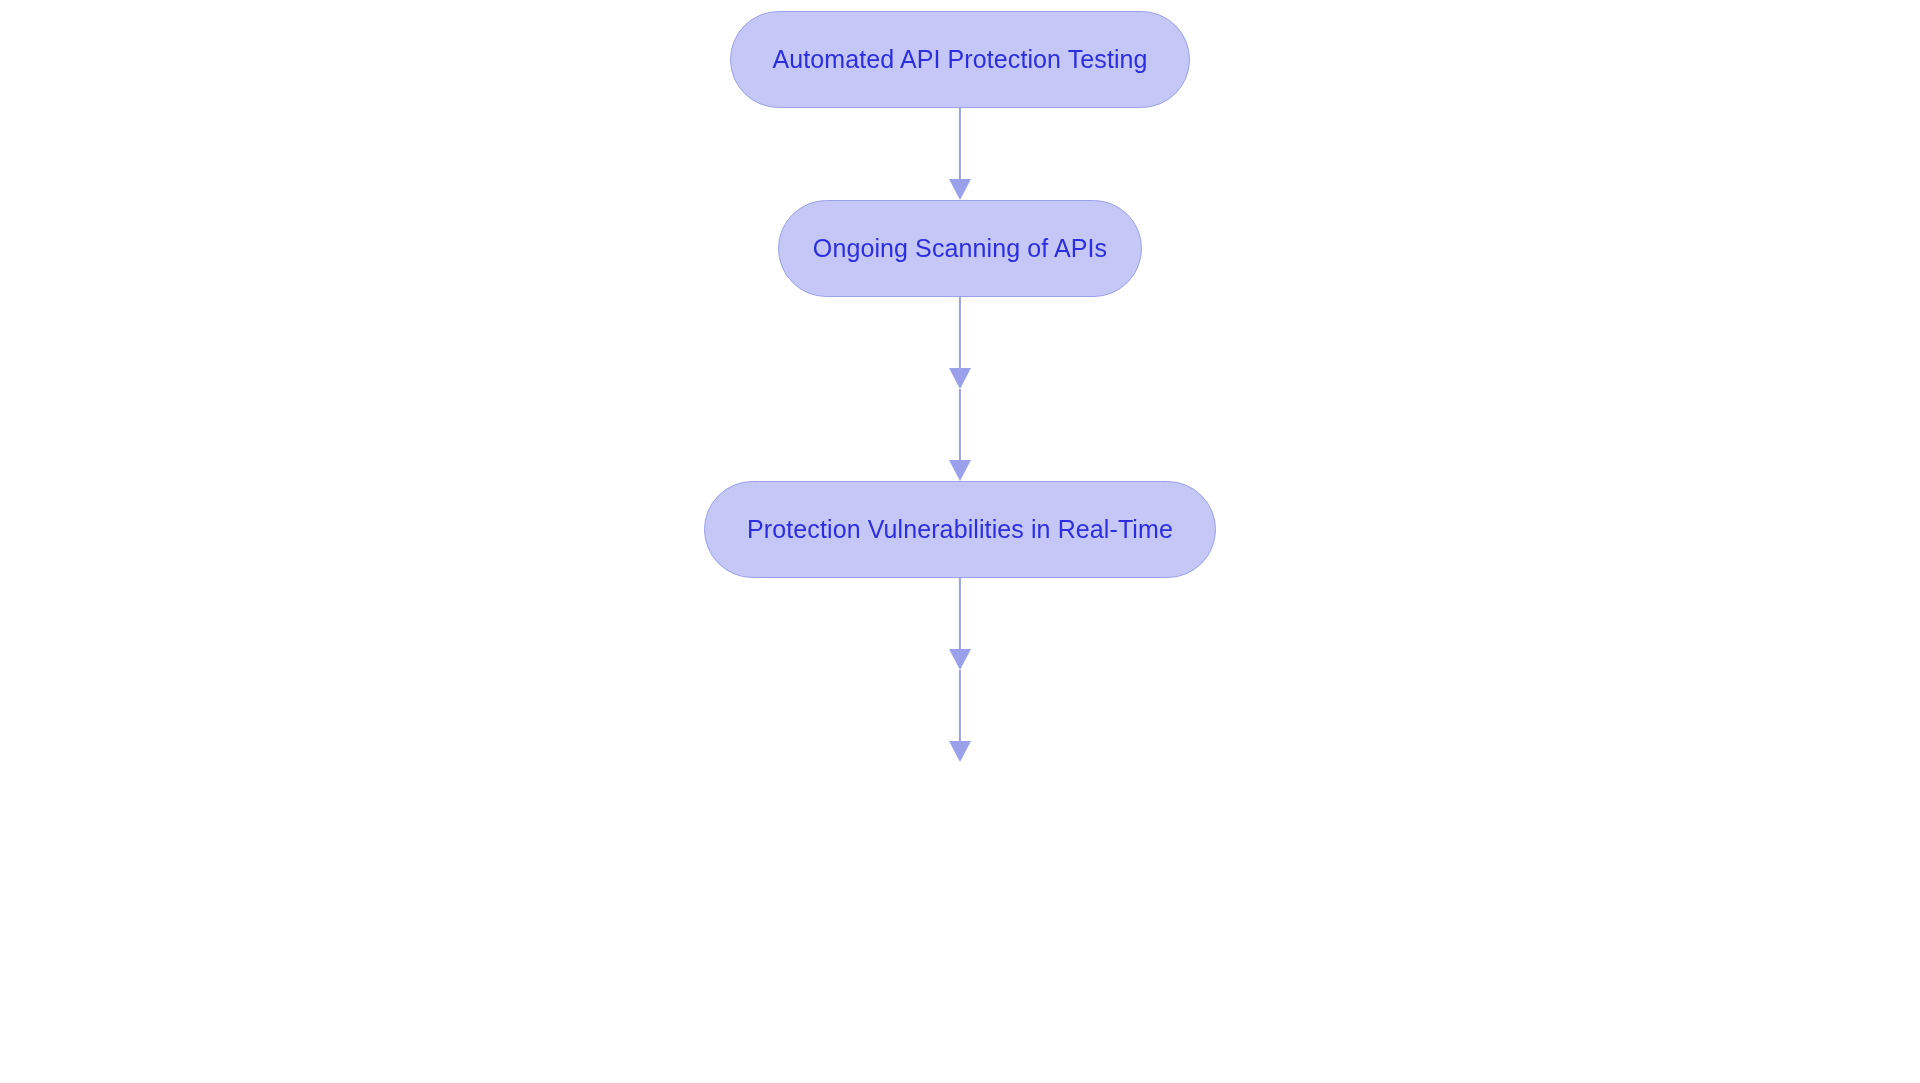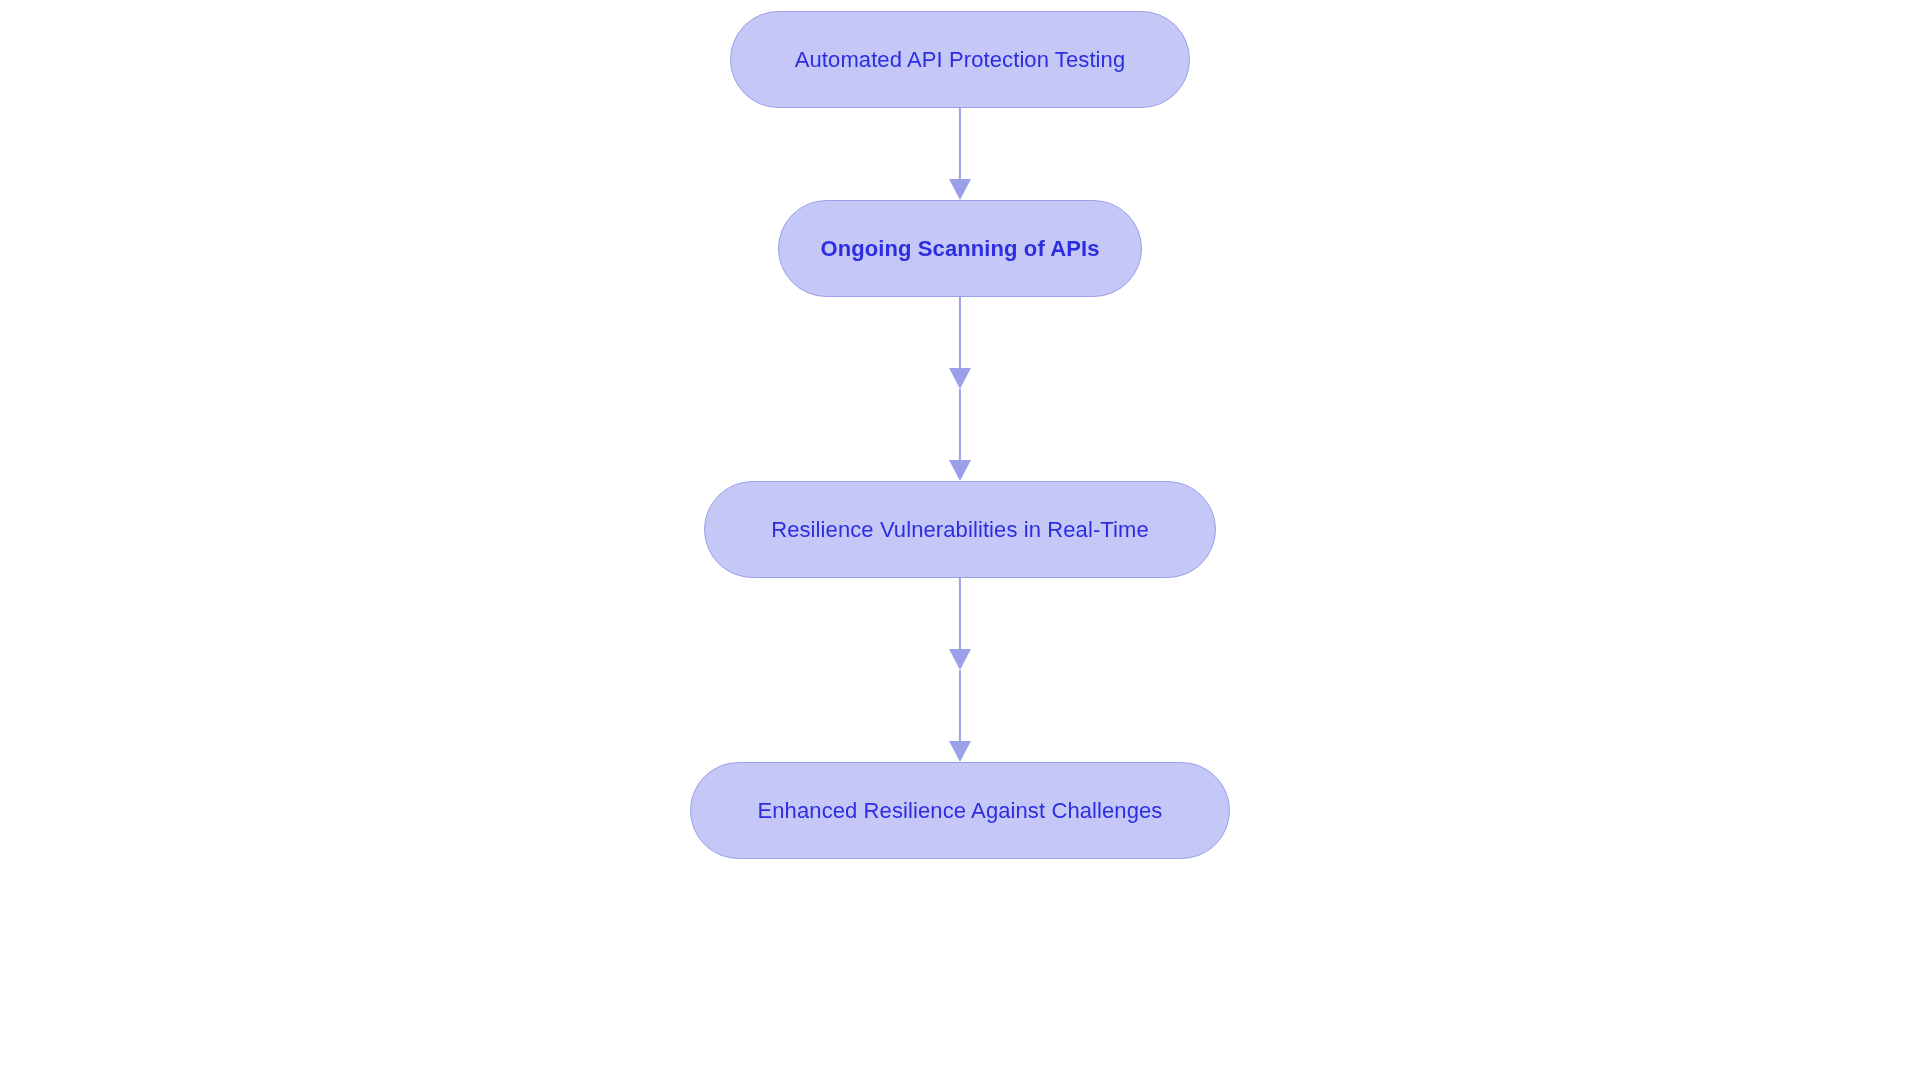--- a/index.html
+++ b/index.html
@@ -39,32 +39,32 @@
     height: 97px;
     display: flex;
     align-items: center;
     justify-content: center;
     background: #c5c8f7;
     border: 1.6px solid #9aa0ea;
     border-radius: 49px;
     flex: 0 0 auto;
   }
   .node-label {
-    font-size: 22px;
+    font-size: 25px;
     line-height: 1;
     color: #2d2de0;
     white-space: nowrap;
     letter-spacing: 0.1px;
     text-align: left;
     padding: 0 6px;
   }
 
   
   .node.w-n1 { width: 460px; }
-  .node.w-n2 { width: 364px; font-weight: bold; }
+  .node.w-n2 { width: 364px; }
   .node.w-n3 { width: 364px; }
   .node.w-n4 { width: 512px; }
   .node.w-n5 { width: 546px; }
   .node.w-n6 { width: 540px; }
 
   
   .connector {
     position: relative;
     width: 24px;
     height: 92px;
@@ -119,32 +119,29 @@
       <div class="head"></div>
     </div>
 
 
     <div class="connector">
       <div class="stem"></div>
       <div class="head"></div>
     </div>
 
     <div class="node w-n4">
-      <span class="node-label">Resilience Vulnerabilities in Real-Time</span>
+      <span class="node-label">Protection Vulnerabilities in Real-Time</span>
     </div>
 
     <div class="connector">
       <div class="stem"></div>
       <div class="head"></div>
     </div>
 
 
     <div class="connector">
       <div class="stem"></div>
       <div class="head"></div>
     </div>
 
-    <div class="node w-n6">
-      <span class="node-label">Enhanced Resilience Against Challenges</span>
-    </div>
 
   </div>
 </div>
 
 </body></html>

